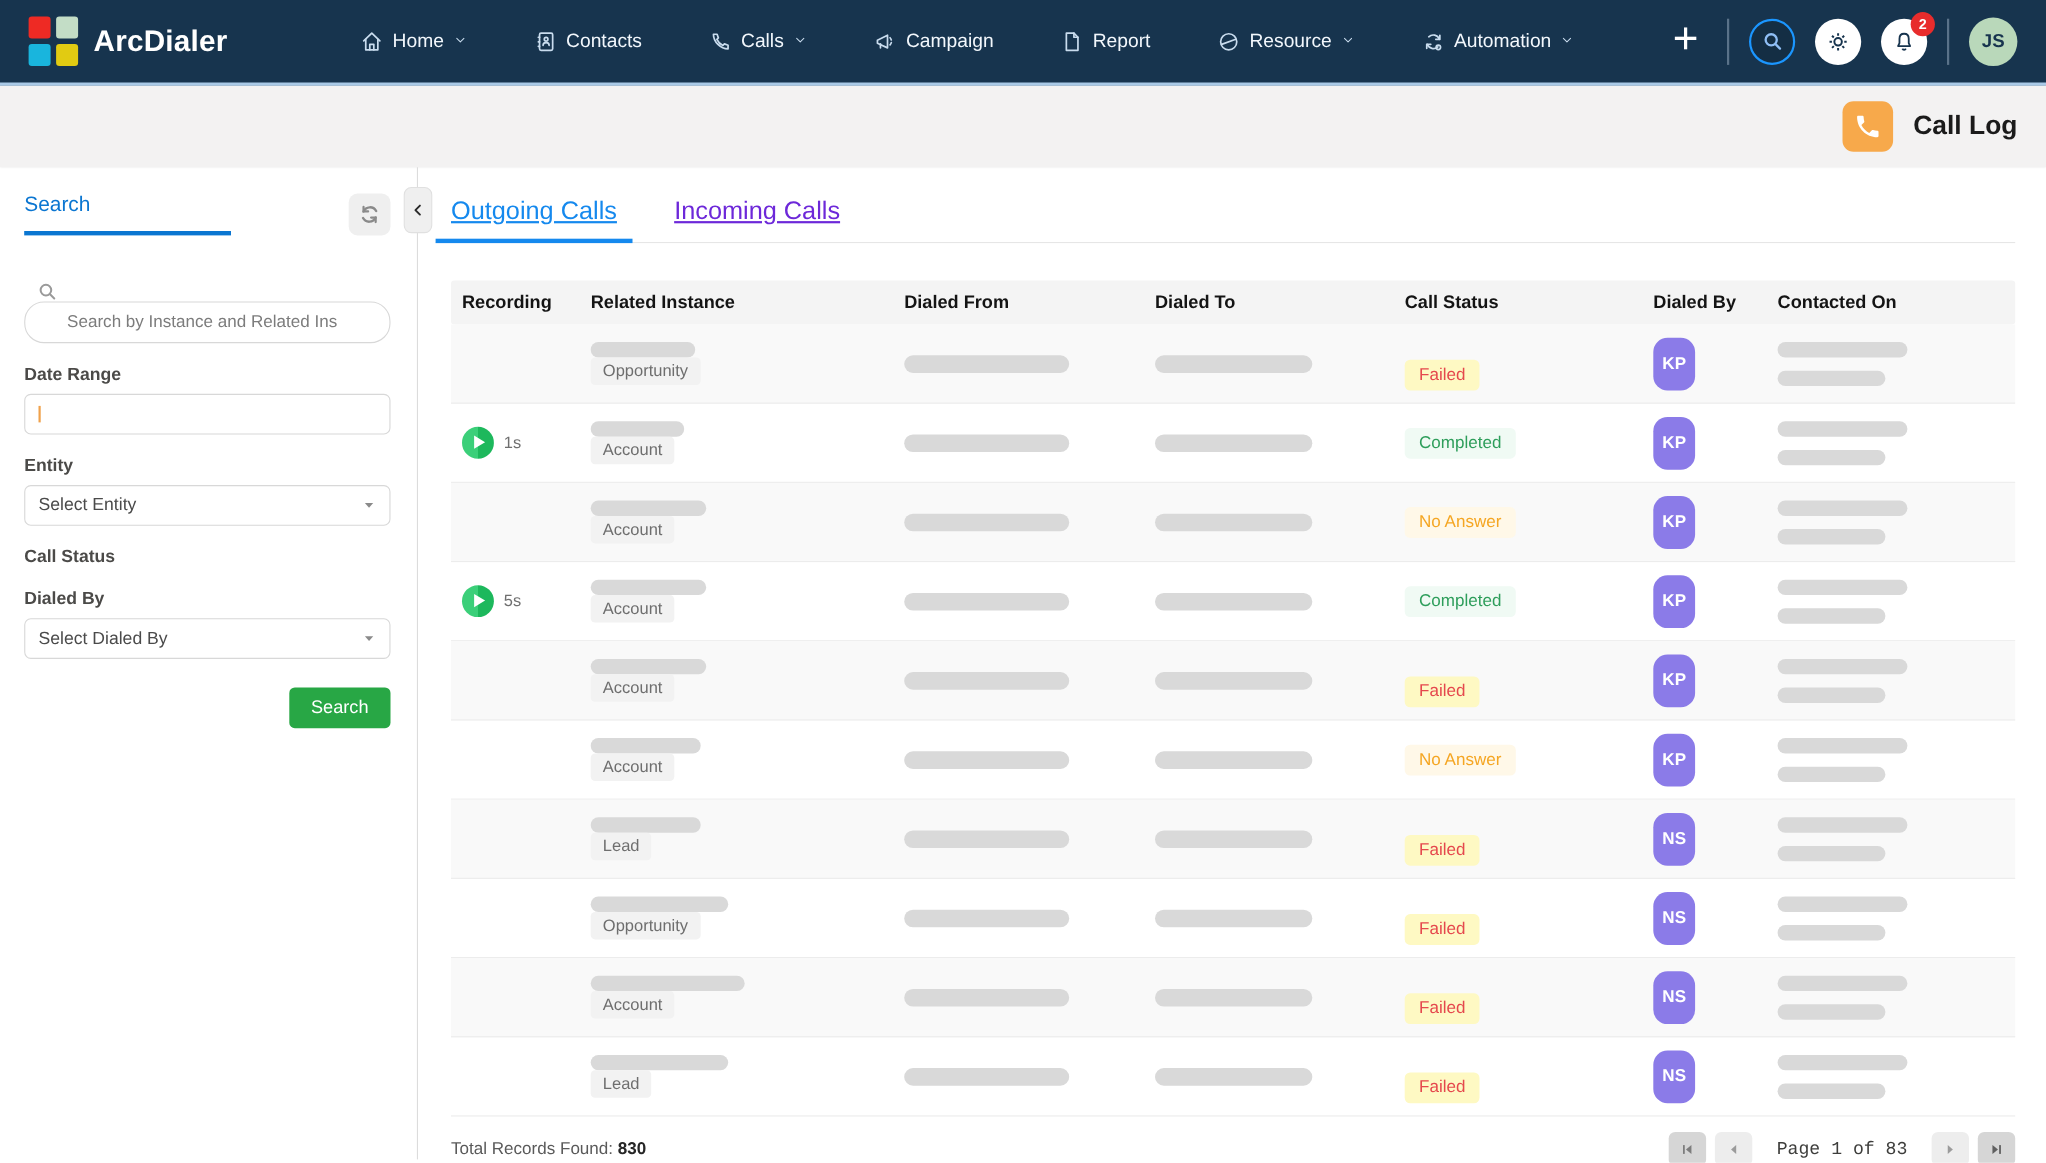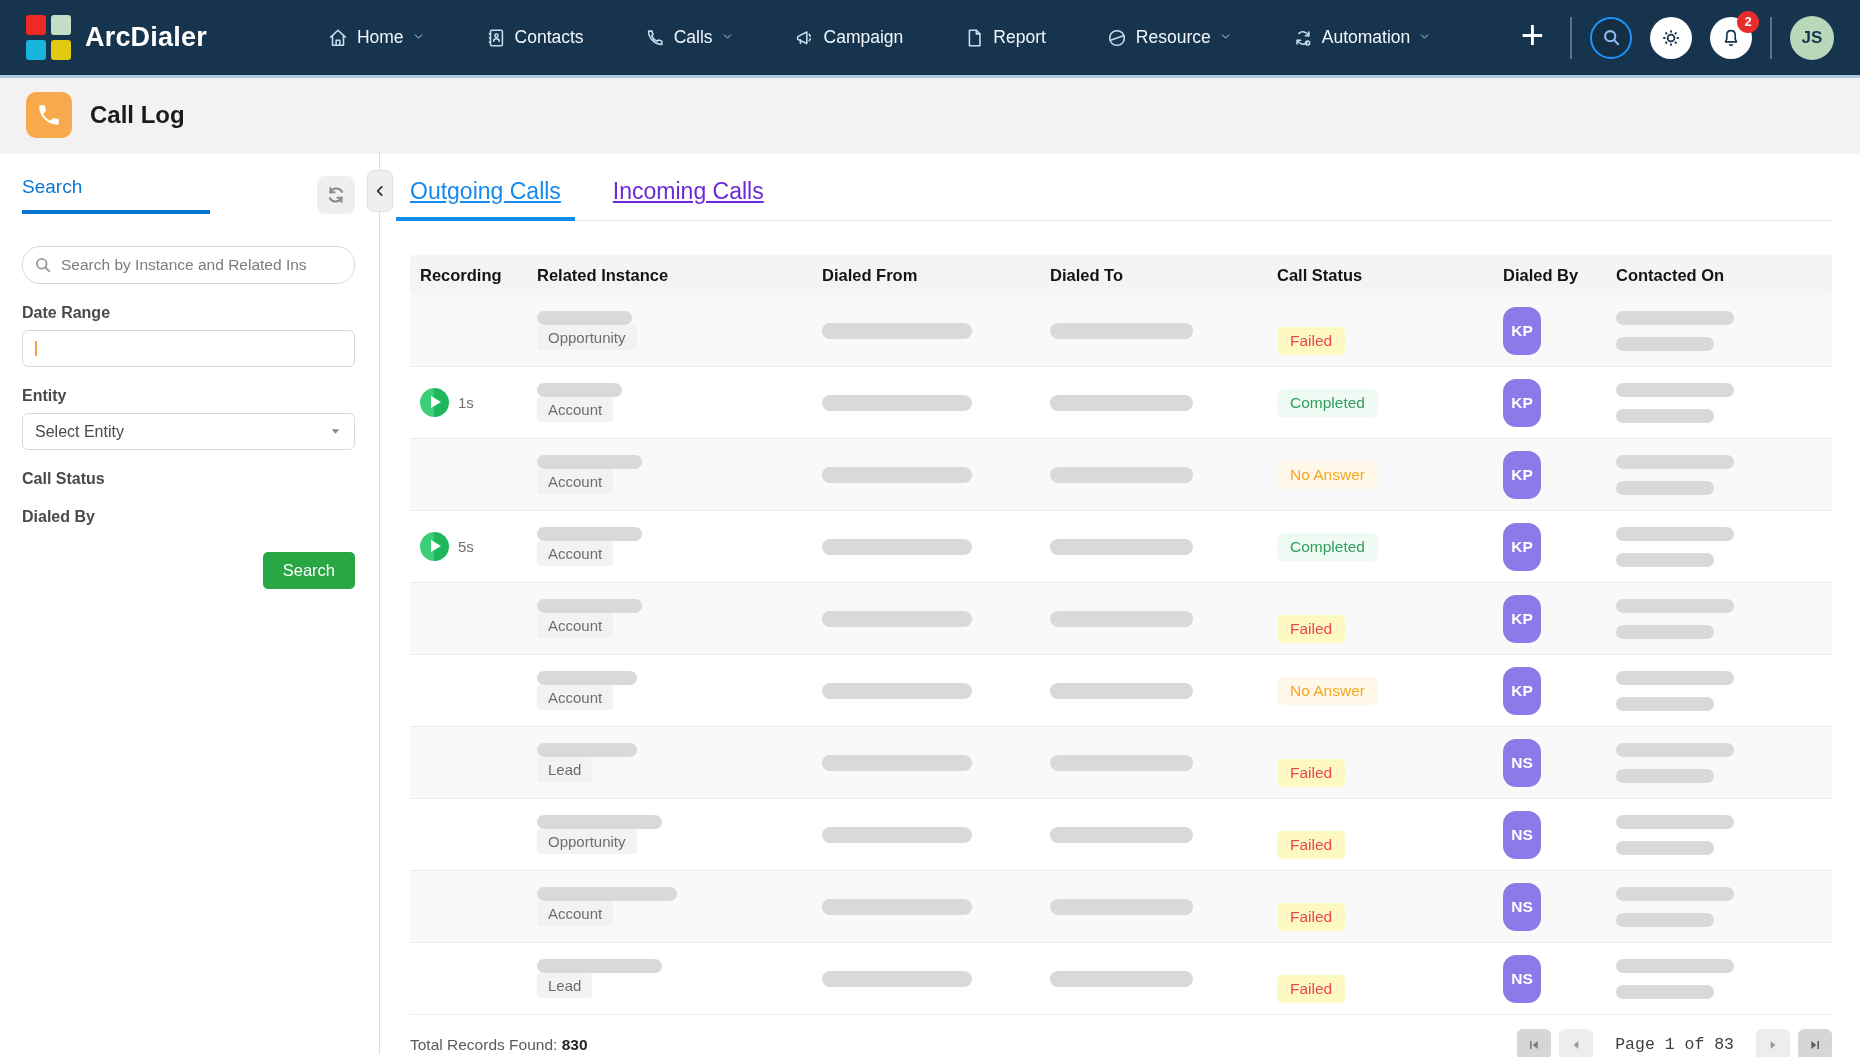--- a/index.html
+++ b/index.html
@@ -27,39 +27,39 @@
   .white-circle { background:#ffffff; }
   .notif-badge { position:absolute; top:-6px; right:-7px; min-width:22px; height:22px;
     background:#e82c2c; color:#fff; font-size:13px; font-weight:bold; border-radius:11px;
     display:flex; align-items:center; justify-content:center; padding:0 5px; }
   .avatar { width:44px; height:44px; border-radius:50%; background:#b9d8ba;
     color:#17344E; font-size:17px; font-weight:bold; display:flex; align-items:center;
     justify-content:center; cursor:pointer; }
 
   
   .page-header { height:74px; background:#f3f2f2; display:flex; align-items:center;
-    padding:0 26px; gap:18px; box-shadow:0 1px 2px rgba(0,0,0,.08); }
+    padding:0 26px; gap:18px; box-shadow:0 1px 2px rgba(0,0,0,.08);justify-content:flex-end; }
   .page-icon { width:46px; height:46px; border-radius:10px; background:#F7A94B;
     display:flex; align-items:center; justify-content:center; }
   .page-title { font-size:24px; color:#1b1b1b; }
 
   
   .content { display:flex; height:902px; }
 
   
   .sidebar { width:380px; border-right:1px solid #dcdcdc; padding:24px 24px 0 22px; position:relative; }
   .sidebar-top { display:flex; align-items:flex-start; justify-content:space-between; }
   .sidebar-tab { color:#0b76d1; font-size:19px; padding-bottom:12px;
     border-bottom:4px solid #0b76d1; width:188px; cursor:pointer; }
   .refresh-btn { width:38px; height:38px; border-radius:8px; background:#efefef;
     display:flex; align-items:center; justify-content:center; cursor:pointer; }
   .search-box { margin-top:32px; position:relative; }
   .search-box input { width:100%; height:38px; border:1px solid #d8d8d8; border-radius:18px;
     padding:0 10px 0 38px; font-size:15.5px; color:#333;
-    font-family:"Liberation Sans", sans-serif; outline:none; }
+    font-family:"Liberation Sans", sans-serif; outline:none;margin-top:28px; }
   .search-box input::placeholder { color:#7c7c7c; }
   .search-box .mag { position:absolute; left:11px; top:9px; }
   .field { margin-top:20px; }
   .field-label { font-size:16px; font-weight:bold; color:#4b4a48; }
   .control { margin-top:8px; height:37px; border:1px solid #d8d8d8; border-radius:6px;
     background:#fff; display:flex; align-items:center; padding:0 12px; font-size:16px;
     color:#4a4a4a; position:relative; cursor:pointer; }
   .control .sel-arrow { margin-left:auto; }
   .date-caret { width:2px; height:15px; background:#f0a14b; }
   .search-btn-row { display:flex; justify-content:flex-end; margin-top:26px; }
@@ -266,20 +266,26 @@
             <svg class="sel-arrow" width="13" height="13" viewBox="0 0 24 24" fill="#8a8a8a">
               <path d="M5 8 L12 16 L19 8 Z"></path>
             </svg>
           </div>
         </div>
         <div class="field">
           <div class="field-label">Call Status</div>
         </div>
         <div class="field">
           <div class="field-label">Dialed By</div>
+          <div class="control">
+            <span>Select Dialed By</span>
+            <svg class="sel-arrow" width="13" height="13" viewBox="0 0 24 24" fill="#8a8a8a">
+              <path d="M5 8 L12 16 L19 8 Z"></path>
+            </svg>
+          </div>
         </div>
       </div>
     <div class="search-btn-row">
       <button class="search-btn">Search</button>
     </div>
   </aside>
 
   <main class="main">
     <div class="collapse-btn">
       <svg width="14" height="14" viewBox="0 0 24 24" fill="none" stroke="#2b2b2b" stroke-width="3" stroke-linecap="round" stroke-linejoin="round">

